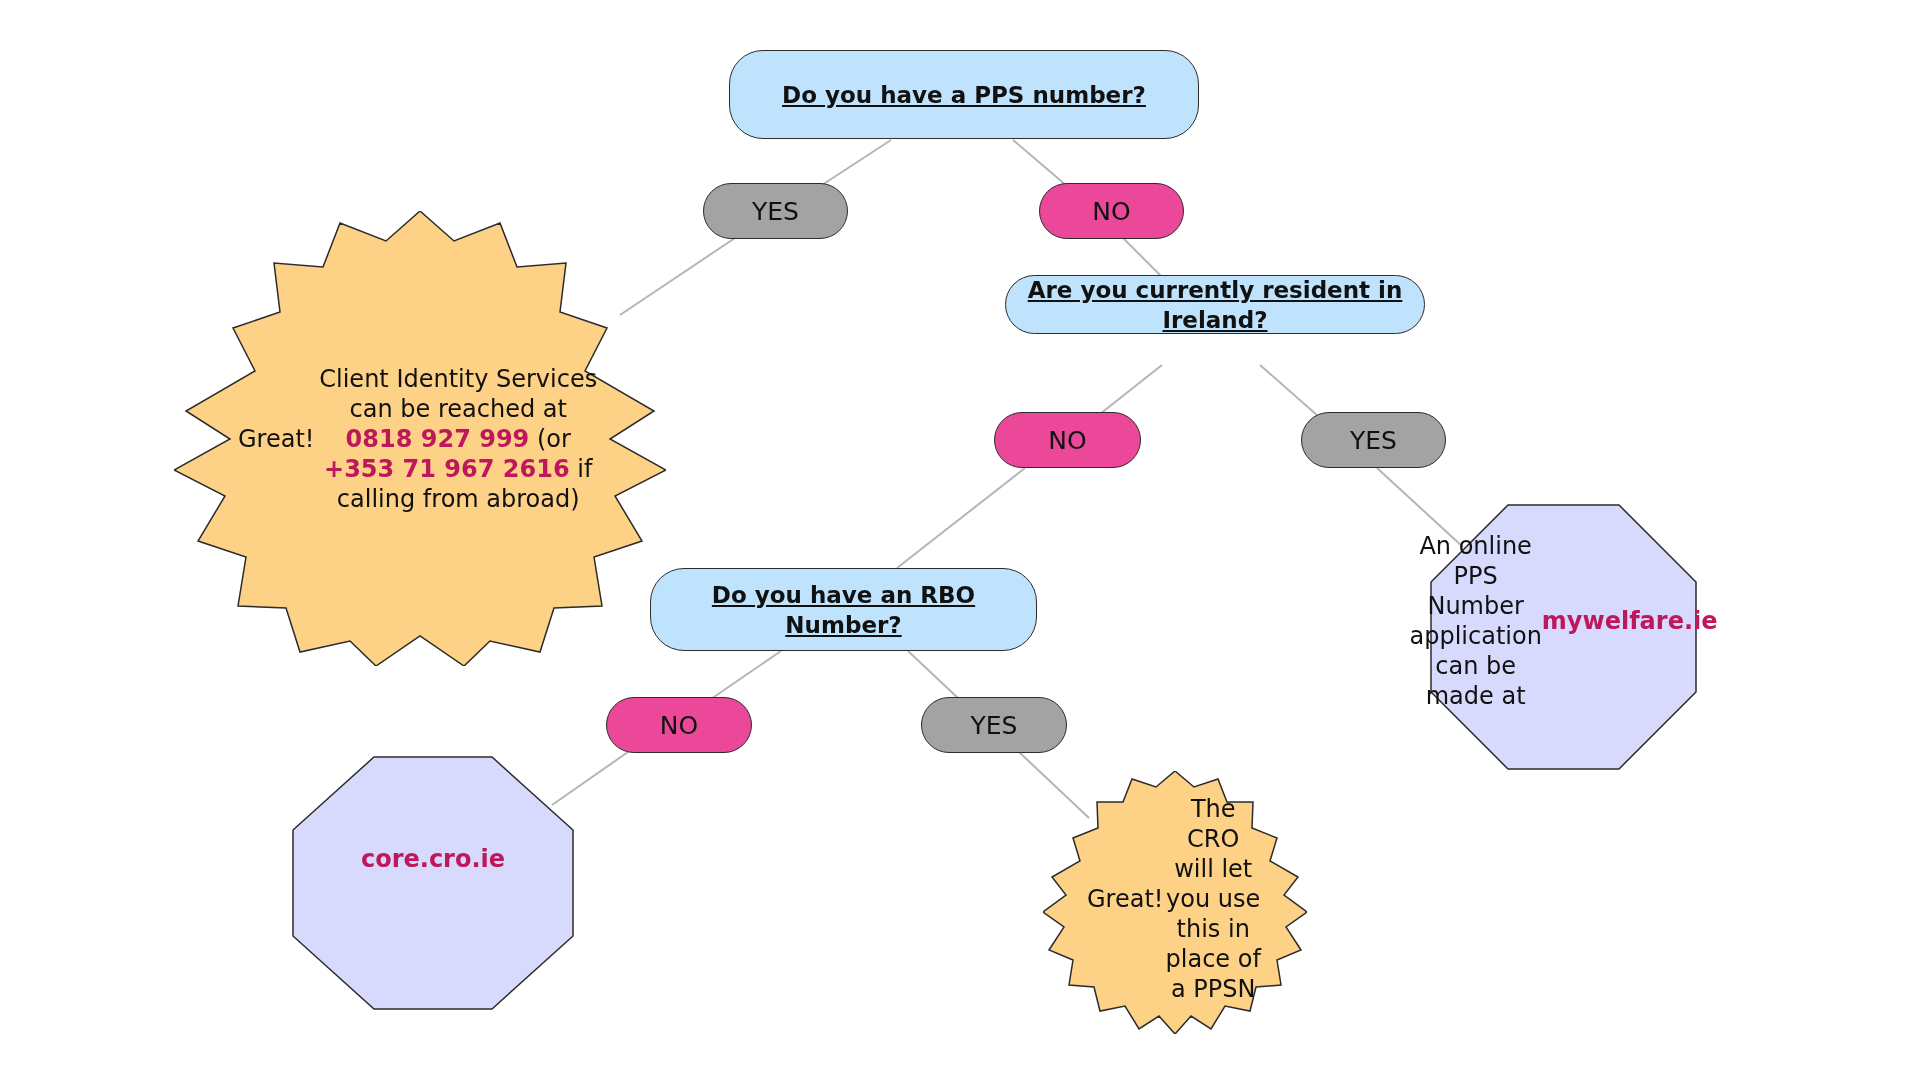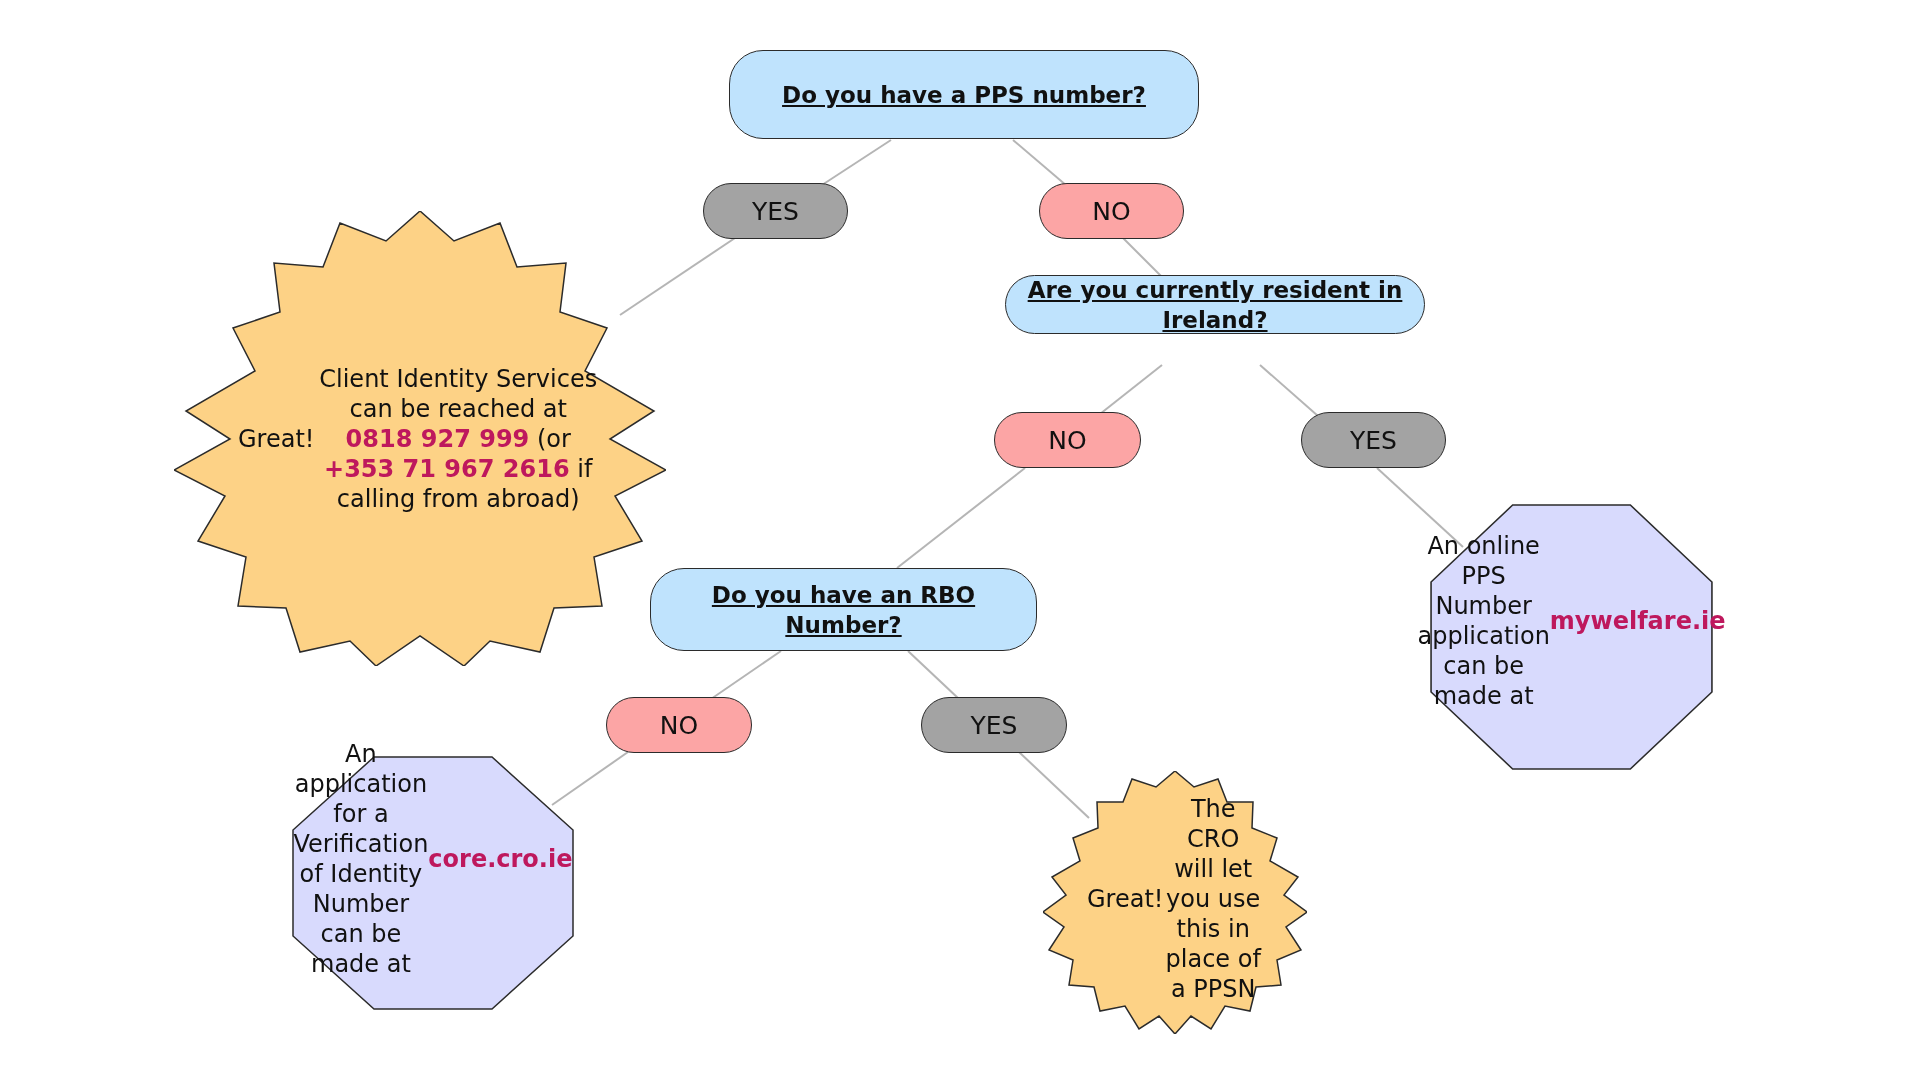--- a/index.html
+++ b/index.html
@@ -5,21 +5,21 @@
   html, body { margin:0; padding:0; background:#ffffff; }
   body { width:1920px; height:1080px; position:relative; overflow:hidden;
          font-family:"DejaVu Sans","Liberation Sans",sans-serif; color:#111; }
   svg.connectors { position:absolute; left:0; top:0; width:1920px; height:1080px; }
   .qbox { position:absolute; background:#bfe3fd; border:1.5px solid #2b2b2b; border-radius:34px;
           display:flex; align-items:center; justify-content:center; text-align:center;
           font-weight:bold; text-decoration:underline; font-size:23px; line-height:30px; box-sizing:border-box; padding:12px 20px; }
   .pill { position:absolute; border:1.5px solid #2b2b2b; border-radius:30px; display:flex;
           align-items:center; justify-content:center; font-size:25px; box-sizing:border-box; }
   .pill.yes { background:#a3a3a3; }
-  .pill.no { background:#fca5a5; }
+  .pill.no { background:#ec4899; }
   .shape { position:absolute; }
   .shape svg { position:absolute; left:0; top:0; width:100%; height:100%; }
   .shape .txt { position:absolute; left:0; top:0; width:100%; height:100%; display:flex; flex-direction:row;
                 align-items:center; justify-content:center; text-align:center; font-size:24px; line-height:30px; }
   .red { color:#be185d; font-weight:bold; }
   .para { margin:0; }
 </style>
 </head>
 <body>
 
@@ -71,21 +71,21 @@
   <span>Are you currently resident in Ireland?</span>
 </div>
 
 <div class="pill no" style="left:994px; top:412px; width:147px; height:56px;">
   <span>NO</span>
 </div>
 <div class="pill yes" style="left:1301px; top:412px; width:145px; height:56px;">
   <span>YES</span>
 </div>
 
-<div class="shape" style="left:1430px; top:504px; width:267px; height:266px;padding-left:16px;">
+<div class="shape" style="left:1430px; top:504px; width:267px; height:266px;">
   <svg viewBox="0 0 267 266" preserveAspectRatio="none">
     <polygon fill="#d8dafd" stroke="#2b2b2b" stroke-width="1.5" points="78,1 189,1 266,78 266,188 189,265 78,265 1,188 1,78"></polygon>
   </svg>
   <div class="txt" style="padding:0 40px; box-sizing:border-box; margin-top:-16px;">
     <span>An online PPS Number application can be made at</span>
     <span class="red">mywelfare.ie</span>
   </div>
 </div>
 
 <div class="qbox" style="left:650px; top:568px; width:387px; height:83px;">
@@ -97,21 +97,20 @@
 </div>
 <div class="pill yes" style="left:921px; top:697px; width:146px; height:56px;">
   <span>YES</span>
 </div>
 
 <div class="shape" style="left:292px; top:756px; width:282px; height:254px;">
   <svg viewBox="0 0 282 254" preserveAspectRatio="none">
     <polygon fill="#d8dafd" stroke="#2b2b2b" stroke-width="1.5" points="82,1 200,1 281,74 281,180 200,253 82,253 1,180 1,74"></polygon>
   </svg>
   <div class="txt" style="padding:0 20px; box-sizing:border-box; margin-top:-24px;">
-    <span>An application for a Verification of Identity Number can be made at</span>
     <span class="red">core.cro.ie</span>
   </div>
 </div>
 
 <div class="shape" style="left:1043px; top:771px; width:264px; height:263px;">
   <svg viewBox="0 0 264 263" preserveAspectRatio="none">
     <polygon fill="#fdd286" stroke="#2b2b2b" stroke-width="1.5" points="132,0 151,16 175,8 184,31 210,31 209,57 234,67 227,90 255,106 241,124 264,141 243,156 258,179 234,189 238,214 213,216 207,240 182,235 168,258 148,245 132,263 116,245 96,258 82,235 57,240 51,216 26,214 30,189 6,179 21,156 0,141 23,124 9,106 37,90 30,67 55,57 54,31 80,31 89,8 113,16"></polygon>
   </svg>
   <div class="txt" style="padding:0 44px; box-sizing:border-box; margin-top:-4px;">
     <span>Great!</span>

